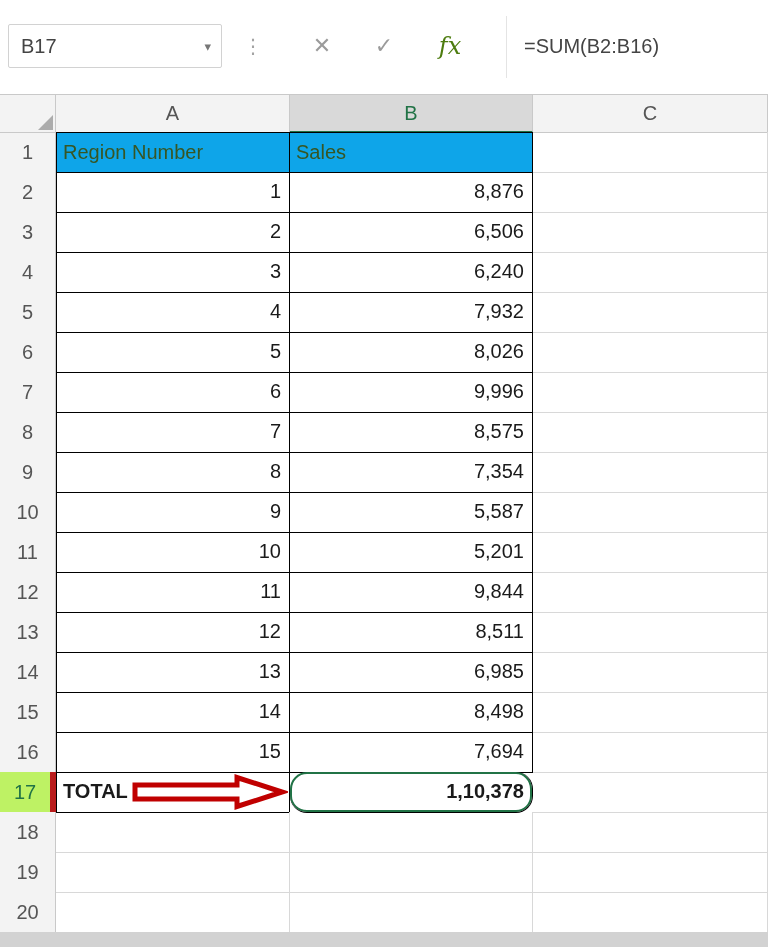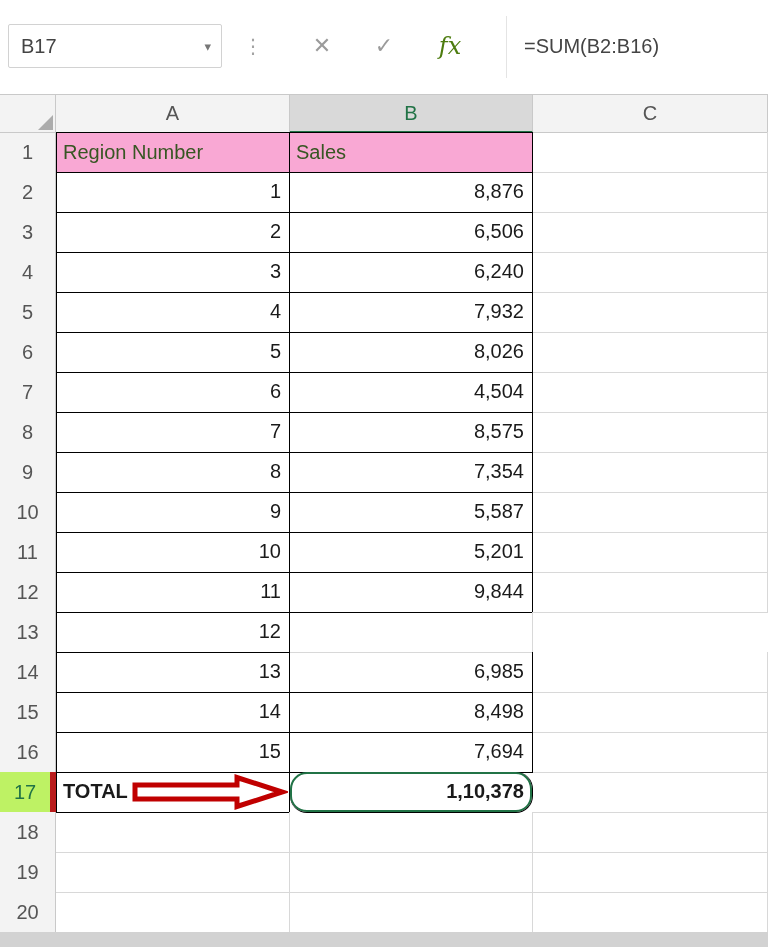--- a/index.html
+++ b/index.html
@@ -51,21 +51,21 @@
     background: #F3F3F3; color: #555; font-size: 20px; text-align: center; line-height: 40px;
     border-right: 1px solid #C9C9C9; border-bottom: 1px solid #C9C9C9;
   }
   .row-hdr.sel { background: #bef264; color: #217346; border-right: 6px solid #b91c1c; }
 
   .cell { position: relative; font-size: 20px; line-height: 39px; padding: 0 8px; white-space: nowrap; color: #1a1a1a; }
   .gl  { border-right: 1px solid #D8D8D8; border-bottom: 1px solid #D8D8D8; }
   .tbl { border-right: 1px solid #000; border-bottom: 1px solid #000; }
   .tbl.colA { border-left: 1px solid #000; }
   .tt  { border-top: 1px solid #000; }
-  .hdrfill { background: #f9a8d4; color: #375623; }
+  .hdrfill { background: #0ea5e9; color: #375623; }
   .num { text-align: right; }
   .txt { text-align: left; padding-left: 6px; }
   .bold { font-weight: 700; }
   .sel-cell { box-shadow: inset 0 0 0 2px #217346; border-radius: 17px; }
 
   .arrow { position: absolute; left: 130px; top: 680px; width: 158px; height: 36px; z-index: 5; }
   .bottom-strip { position: absolute; top: 932px; left: 0; width: 768px; height: 15px; background: #D2D2D2; }
 </style>
 </head>
 <body>
@@ -127,21 +127,21 @@
     </div>
     <div class="row">
       <div class="row-hdr">6</div>
       <div class="cell colA tbl num">5</div>
       <div class="cell colB tbl num">8,026</div>
       <div class="cell gl"></div>
     </div>
     <div class="row">
       <div class="row-hdr">7</div>
       <div class="cell colA tbl num">6</div>
-      <div class="cell colB tbl num">4,504</div>
+      <div class="cell colB tbl num">9,996</div>
       <div class="cell gl"></div>
     </div>
     <div class="row">
       <div class="row-hdr">8</div>
       <div class="cell colA tbl num">7</div>
       <div class="cell colB tbl num">8,575</div>
       <div class="cell gl"></div>
     </div>
     <div class="row">
       <div class="row-hdr">9</div>
@@ -163,20 +163,21 @@
     </div>
     <div class="row">
       <div class="row-hdr">12</div>
       <div class="cell colA tbl num">11</div>
       <div class="cell colB tbl num">9,844</div>
       <div class="cell gl"></div>
     </div>
     <div class="row">
       <div class="row-hdr">13</div>
       <div class="cell colA tbl num">12</div>
+      <div class="cell colB tbl num">8,511</div>
       <div class="cell gl"></div>
     </div>
     <div class="row">
       <div class="row-hdr">14</div>
       <div class="cell colA tbl num">13</div>
       <div class="cell colB tbl num">6,985</div>
       <div class="cell gl"></div>
     </div>
     <div class="row">
       <div class="row-hdr">15</div>

